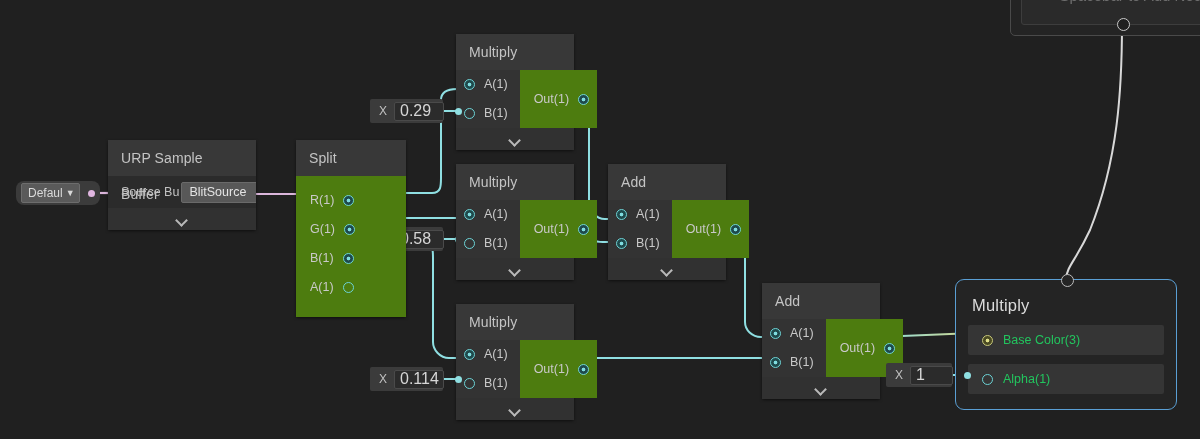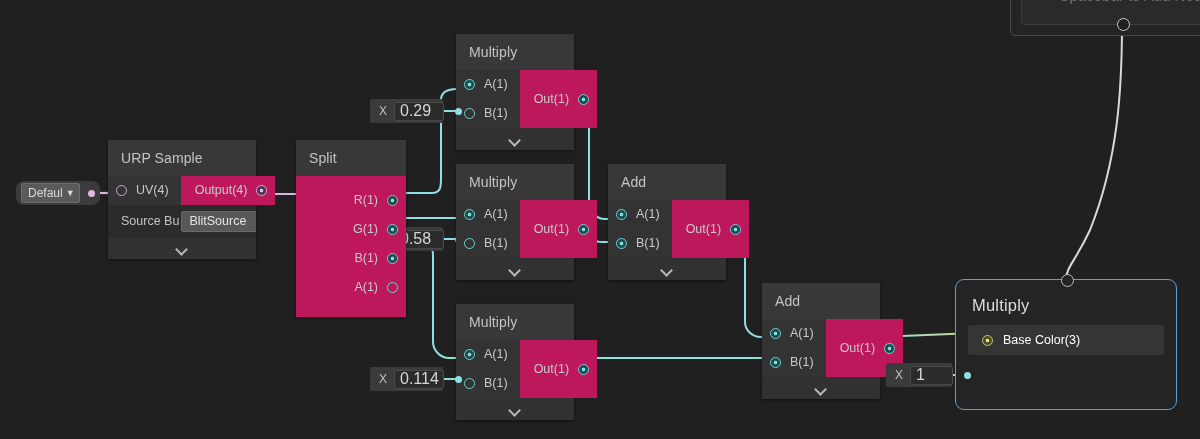--- a/index.html
+++ b/index.html
@@ -50,21 +50,21 @@
   .node-body {
     display: flex;
     background: #2b2b2b;
   }
   .col {
     display: flex;
     flex-direction: column;
     justify-content: center;
   }
   .col.inputs { background: #333333; }
-  .col.outputs { background: #be185d; align-items: flex-end; }
+  .col.outputs { background: #4d7c0f; }
   .port-row {
     display: flex;
     align-items: center;
     height: 29px;
     font-size: 12.5px;
     color: #c9c9c9;
     white-space: nowrap;
   }
   .port-row .lbl { line-height: 1; }
   .inputs .port-row { padding-left: 8px; padding-right: 12px; }
@@ -223,21 +223,21 @@
     letter-spacing: .2px;
   }
   .master-slot {
     height: 30px;
     margin: 0 12px 9px 12px;
     background: #353535;
     border-radius: 2px;
     display: flex;
     align-items: center;
     font-size: 12.5px;
-    color: #ffffff;
+    color: #22c55e;
   }
   .master-slot .dot { margin-left: 14px; }
   .master-slot .lbl { margin-left: 10px; }
   .master-anchor {
     position: absolute;
     width: 11px; height: 11px;
     border-radius: 50%;
     border: 1.6px solid #bdbdbd;
     background: #242424;
     left: 50%;
@@ -322,34 +322,20 @@
   <div class="defwidget" style="left:16px; top:181px; width:79px;">
     <div class="dd">
       <span>Defaul</span>
       <span class="caret">▼</span>
     </div>
     <span style="width:7px;height:7px;border-radius:50%;background:#e0b6e0;margin-left:8px;"></span>
   </div>
 
   <div class="node" style="left:108px; top:140px; width:148px;">
     <div class="node-title">URP Sample Buffer</div>
-    <div class="node-body">
-      <div class="col inputs">
-        <div class="port-row">
-          <span class="dot pink"></span>
-          <span class="lbl">UV(4)</span>
-        </div>
-      </div>
-      <div class="col outputs" style="flex:1">
-        <div class="port-row">
-          <span class="lbl">Output(4)</span>
-          <span class="dot pink filled"></span>
-        </div>
-      </div>
-    </div>
     <div class="prop-row">
       <span class="prop-label">Source Bu</span>
       <div class="dropdown" style="flex:1">
         <span>BlitSource</span>
         <span class="caret">▼</span>
       </div>
     </div>
     <div class="node-footer">
       <span class="chev"></span>
     </div>
@@ -528,15 +514,19 @@
     <span class="minidot"></span>
   </div>
 
   <div class="master" style="left:955px; top:279px; width:222px; height:131px;">
     <div class="master-anchor"></div>
     <div class="master-title">Multiply</div>
     <div class="master-slot">
       <span class="dot olive filled"></span>
       <span class="lbl">Base Color(3)</span>
     </div>
+    <div class="master-slot">
+      <span class="dot cyan"></span>
+      <span class="lbl">Alpha(1)</span>
+    </div>
   </div>
 
 </div>
 
 </body></html>

